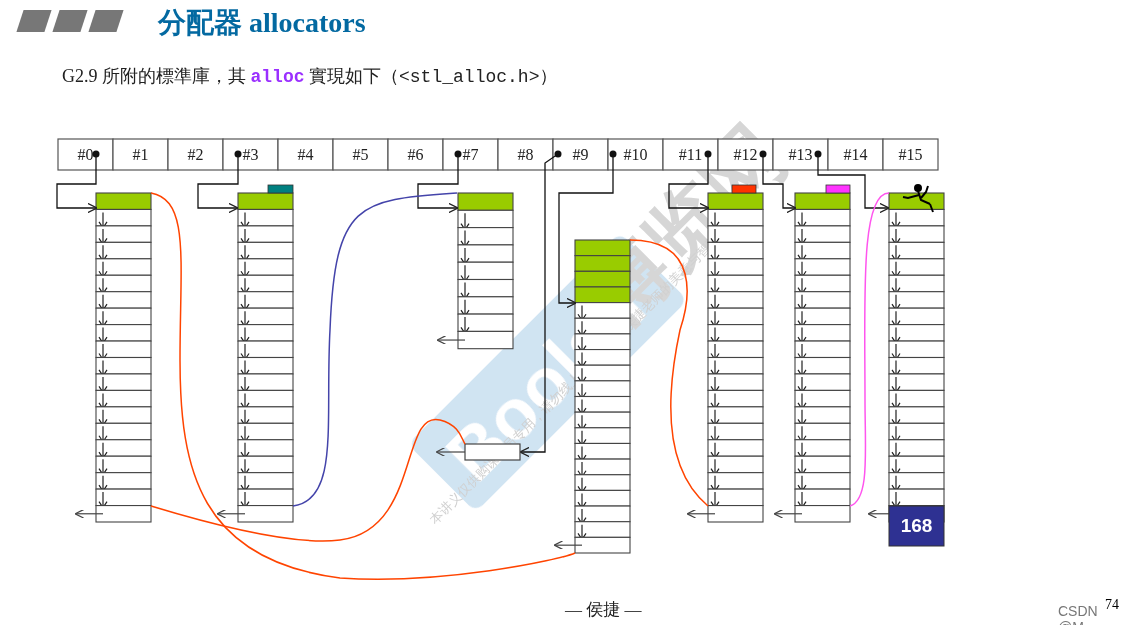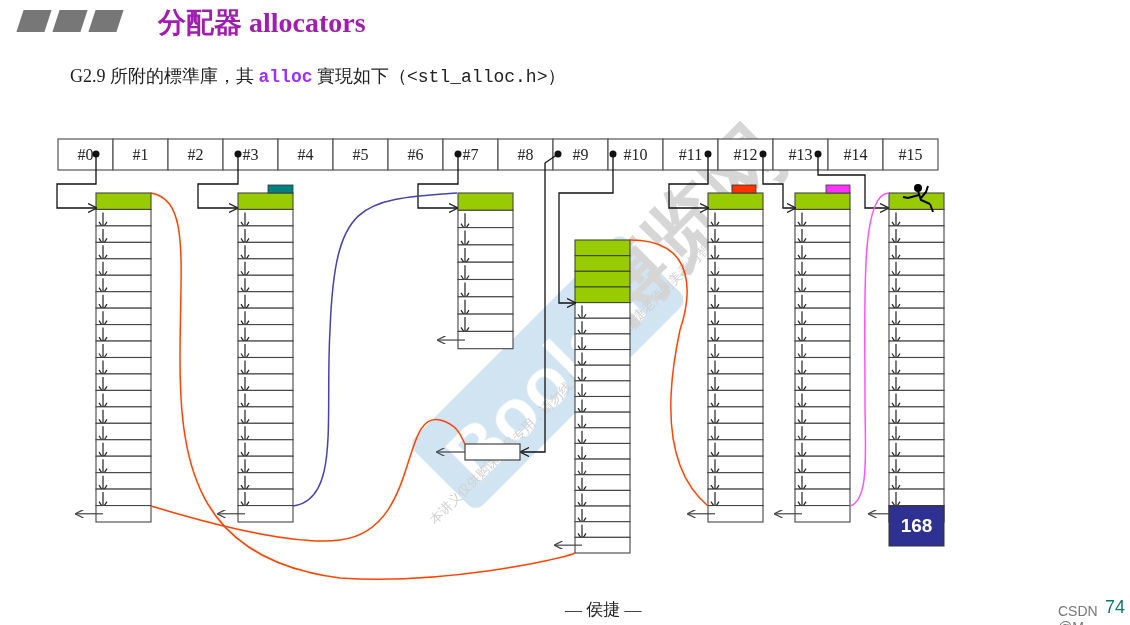--- a/index.html
+++ b/index.html
@@ -1,24 +1,24 @@
 <!DOCTYPE html>
 <html><head>
 <meta charset="utf-8">
 <style>
   html, body { margin:0; padding:0; background:#ffffff; }
   body { width:1130px; height:625px; position:relative; overflow:hidden; font-family:"Liberation Serif", serif; }
   .title-bars { position:absolute; left:20px; top:10px; }
   .bar { position:absolute; top:0; width:28px; height:22px; background:#777; transform:skewX(-18deg); }
-  .title { position:absolute; left:158px; top:4px; font-size:28px; font-weight:bold; color:#a21caf; font-family:"Liberation Serif", serif; }
-  .subtitle { position:absolute; left:70px; top:64px; font-size:18px; color:#222; font-family:"Liberation Serif", serif; white-space:pre; }
+  .title { position:absolute; left:158px; top:4px; font-size:28px; font-weight:bold; color:#0369a1; font-family:"Liberation Serif", serif; }
+  .subtitle { position:absolute; left:62px; top:64px; font-size:18px; color:#222; font-family:"Liberation Serif", serif; white-space:pre; }
   .subtitle .code { font-family:"Liberation Mono", monospace; }
   .subtitle .kw { font-family:"Liberation Mono", monospace; color:#9b30ff; font-weight:bold; }
   .footer { position:absolute; left:565px; top:598px; font-size:17px; color:#222; }
-  .pagenum { position:absolute; left:1105px; top:597px; font-size:18px; color:#0f766e; font-family:Liberation Sans, sans-serif; }
+  .pagenum { position:absolute; left:1105px; top:597px; font-size:14px; color:#000000; font-family:Liberation Serif, serif; }
   .csdn { position:absolute; left:1058px; top:603px; font-size:14px; color:#777; font-family:"Liberation Sans", sans-serif; }
   svg text { font-family:"Liberation Serif", serif; }
 </style>
 </head>
 <body>
 
 <div class="title-bars">
   <div class="bar" style="left:0"></div>
   <div class="bar" style="left:36px"></div>
   <div class="bar" style="left:72px"></div>

